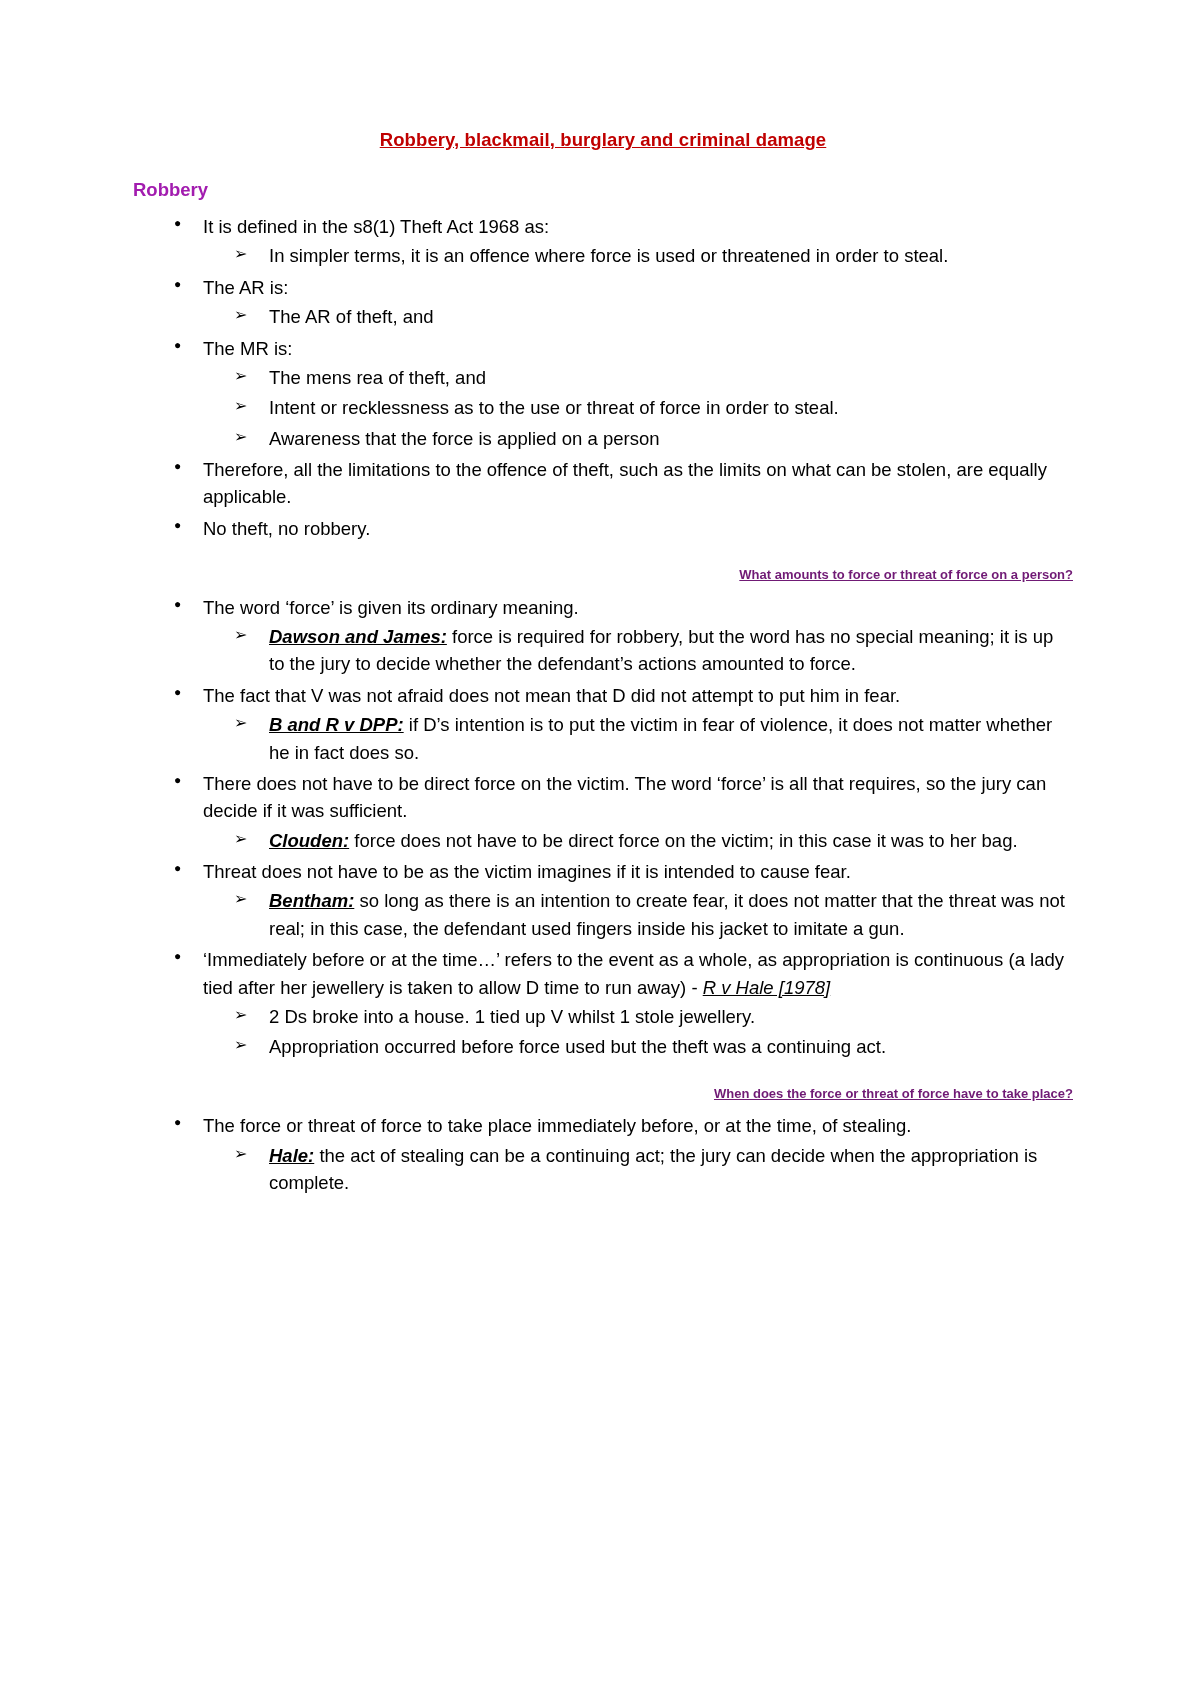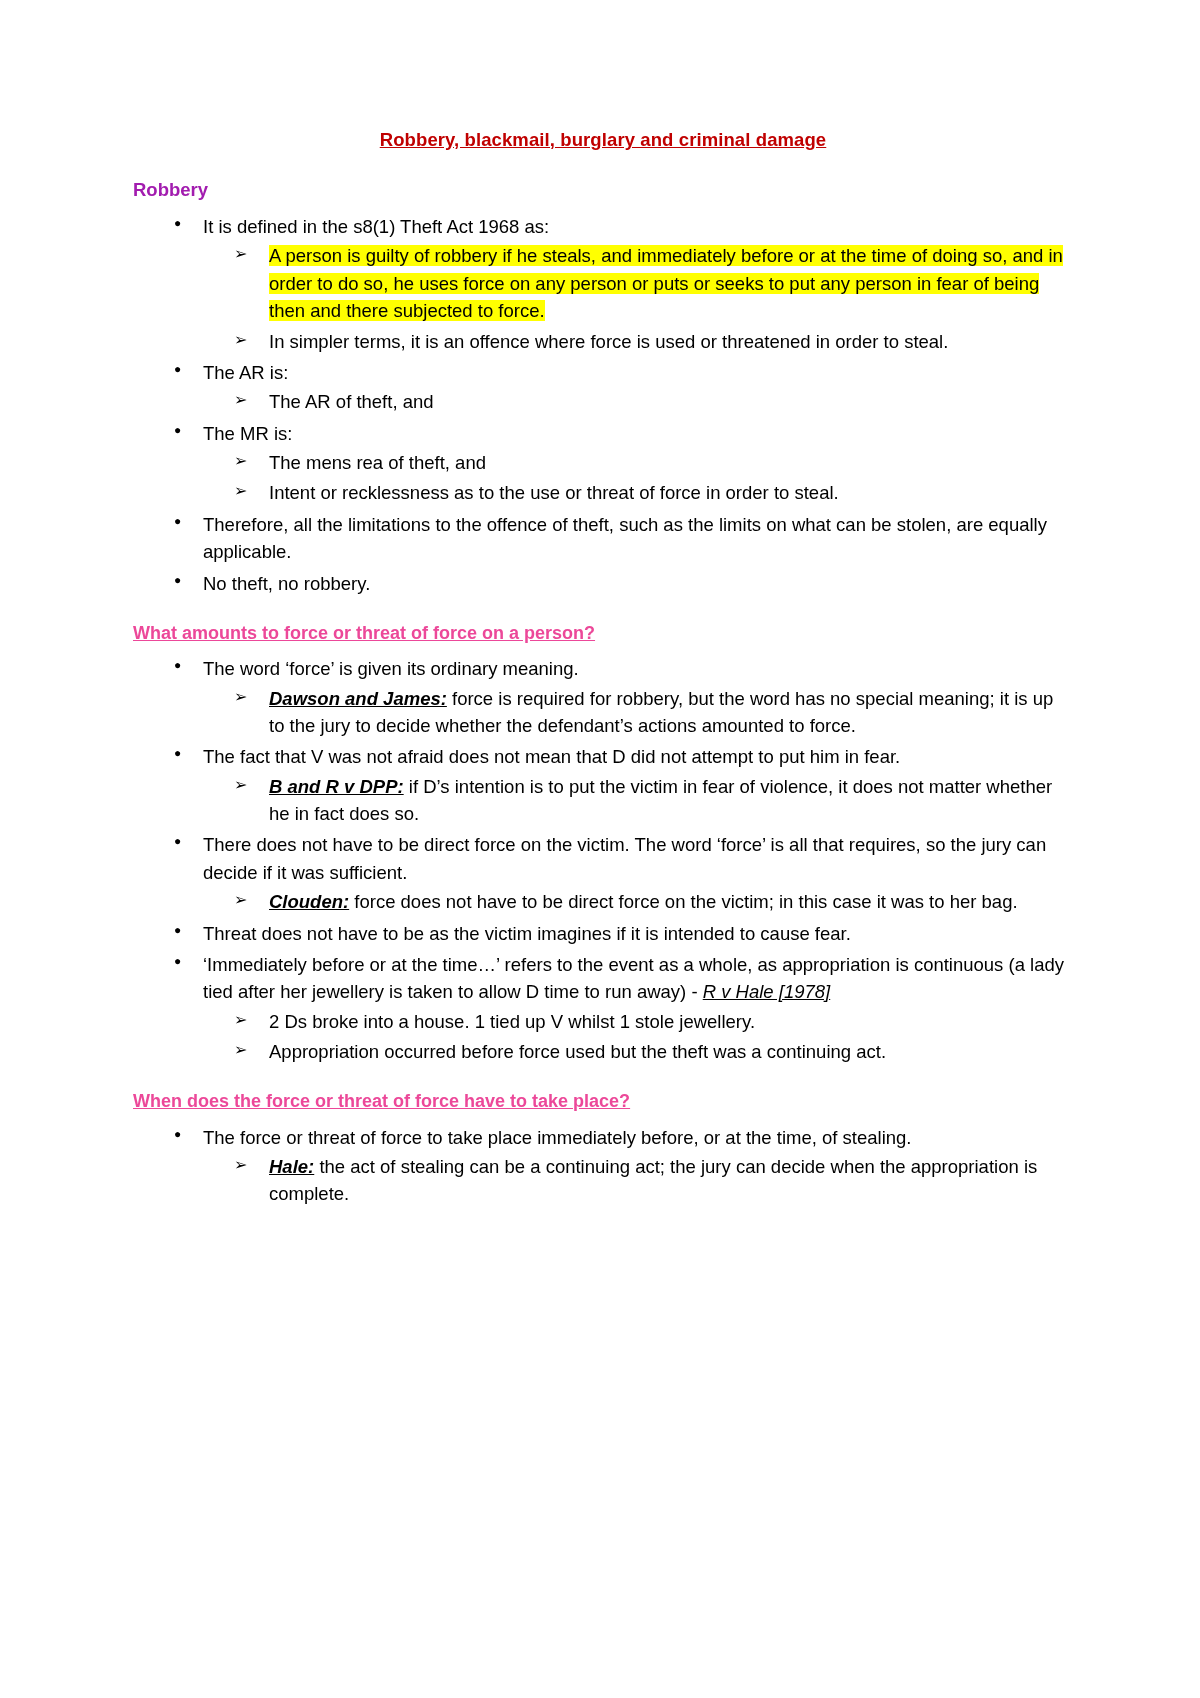--- a/index.html
+++ b/index.html
@@ -38,26 +38,27 @@
     line-height: 1.3;
   }
   .sec-red {
     color: #a21caf;
     font-weight: bold;
     font-size: 18.5px;
     margin: 0 0 10px 0;
     line-height: 1.35;
   }
   .sec-blue {
-    color: #ec4899;
-    font-weight: bold;
-    font-size: 18px;
+    color: #701a75;
+    font-weight: bold;
+    font-size: 13px;
     text-decoration: underline;
     margin: 24px 0 10px 0;
     line-height: 1.35;
+    text-align: right;
   }
   ul.lvl1 {
     list-style: none;
     margin: 4px;
     padding: 0;
   }
   ul.lvl1 > li {
     position: relative;
     padding-left: 66px;
     margin: 0 0 4px 0;
@@ -114,38 +115,36 @@
   <div class="content">
 
     <div class="doc-title">Robbery, blackmail, burglary and criminal damage</div>
 
     <div class="sec-red">Robbery</div>
     <ul class="lvl1">
       <li>
         <span>It is defined in the s8(1) Theft Act 1968 as:</span>
         <ul class="lvl2">
           <li>
-            <span class="hl">A person is guilty of robbery if he steals, and immediately before or at the time of doing so, and in order to do so, he uses force on any person or puts or seeks to put any person in fear of being then and there subjected to force.</span>
-          </li>
-          <li>
             <span>In simpler terms, it is an offence where force is used or threatened in order to steal.</span>
           </li>
         </ul>
       </li>
       <li>
         <span>The AR is:</span>
         <ul class="lvl2">
           <li><span>The AR of theft, and</span></li>
         </ul>
       </li>
       <li>
         <span>The MR is:</span>
         <ul class="lvl2">
           <li><span>The mens rea of theft, and</span></li>
           <li><span>Intent or recklessness as to the use or threat of force in order to steal.</span></li>
+          <li><span>Awareness that the force is applied on a person</span></li>
         </ul>
       </li>
       <li>
         <span>Therefore, all the limitations to the offence of theft, such as the limits on what can be stolen, are equally applicable.</span>
       </li>
       <li>
         <span>No theft, no robbery.</span>
       </li>
     </ul>
 
@@ -170,20 +169,25 @@
       <li>
         <span>There does not have to be direct force on the victim. The word ‘force’ is all that requires, so the jury can decide if it was sufficient.</span>
         <ul class="lvl2">
           <li>
             <span class="case">Clouden:</span><span> force does not have to be direct force on the victim; in this case it was to her bag.</span>
           </li>
         </ul>
       </li>
       <li>
         <span>Threat does not have to be as the victim imagines if it is intended to cause fear.</span>
+        <ul class="lvl2">
+          <li>
+            <span class="case">Bentham:</span><span> so long as there is an intention to create fear, it does not matter that the threat was not real; in this case, the defendant used fingers inside his jacket to imitate a gun.</span>
+          </li>
+        </ul>
       </li>
       <li>
         <span>‘Immediately before or at the time…’ refers to the event as a whole, as appropriation is continuous (a lady tied after her jewellery is taken to allow D time to run away) - </span><span class="caseplain">R v Hale [1978]</span>
         <ul class="lvl2">
           <li><span>2 Ds broke into a house. 1 tied up V whilst 1 stole jewellery.</span></li>
           <li><span>Appropriation occurred before force used but the theft was a continuing act.</span></li>
         </ul>
       </li>
     </ul>
 

